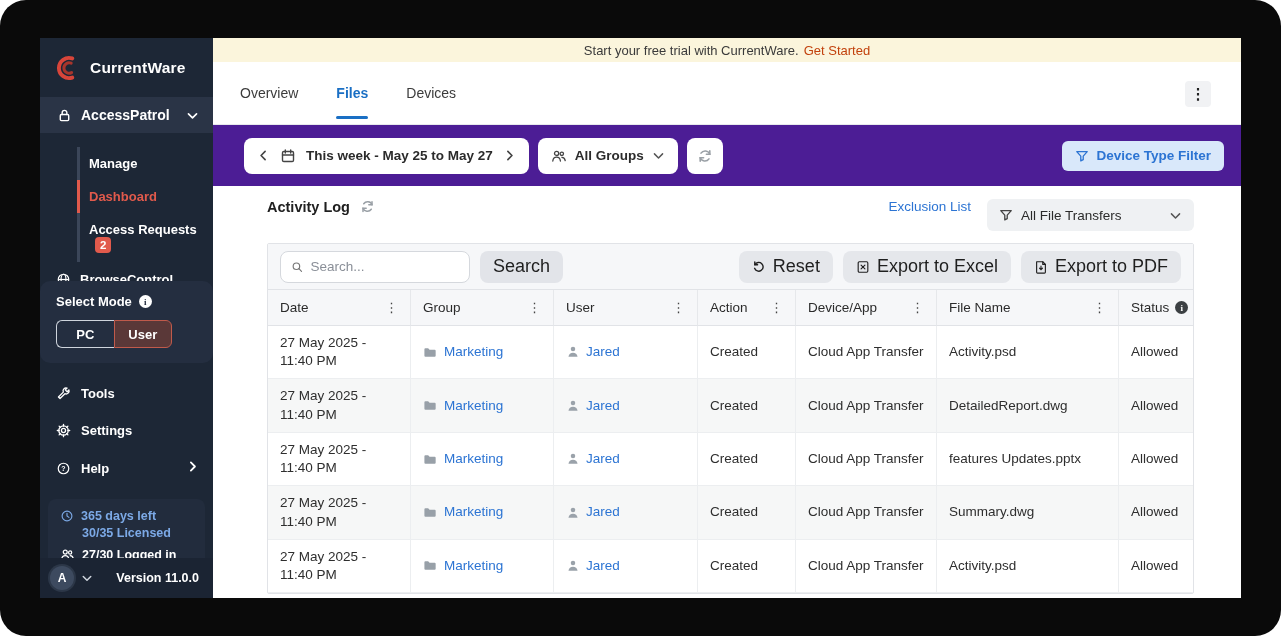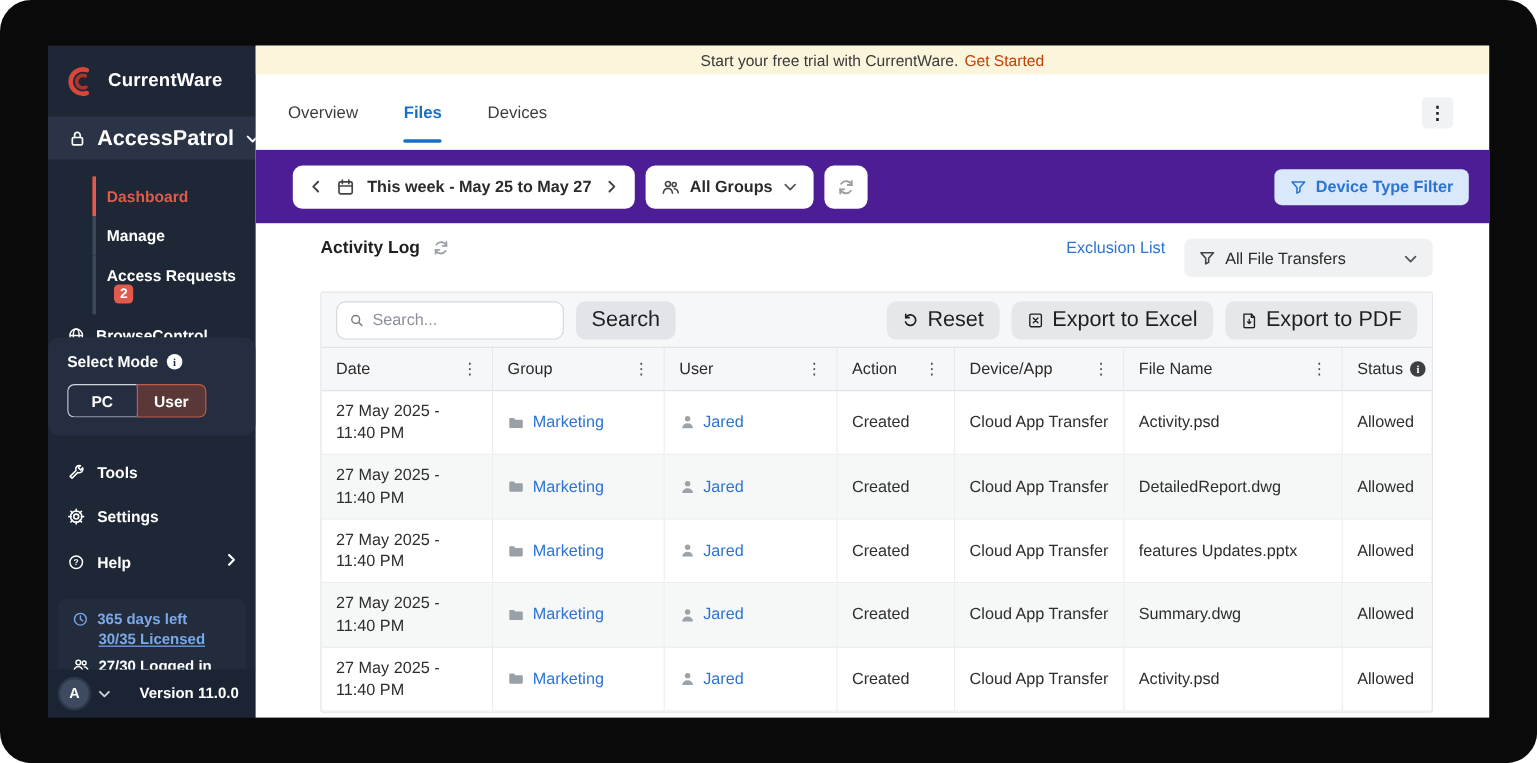--- a/index.html
+++ b/index.html
@@ -4,39 +4,39 @@
 <style>
   * { margin:0; padding:0; box-sizing:border-box; }
   html,body { width:1281px; height:636px; background:#fff; font-family:"Liberation Sans", sans-serif; }
   .frame { position:absolute; inset:0; width:1281px; height:636px; background:#0a0a0a; border-radius:26px; overflow:hidden; }
 
   
   .sidebar { position:absolute; left:40px; top:38px; width:173px; height:560px; background:#1d2736; color:#fff; overflow:hidden; }
   .logo-row { height:59px; display:flex; align-items:center; padding-left:16px; gap:8px; }
   .logo-mark { width:26px; height:26px; flex:none; }
   .logo-text { font-size:15.5px; font-weight:700; letter-spacing:.2px; }
-  .product-row { height:36px; background:#2a3446; display:flex; align-items:center; padding:0 14px 0 17px; gap:9px; font-size:18px; font-weight:700; }
+  .product-row { height:36px; background:#2a3446; display:flex; align-items:center; padding:0 14px 0 17px; gap:9px; font-size:14px; font-weight:700; }
   .product-row .chev { margin-left:auto; }
   .submenu { margin:14px 0 0 37px; }
   .submenu-item { border-left:3px solid #3b4659; padding:9px 0 9px 9px; font-size:13px; font-weight:600; color:#fff; line-height:15px; cursor:pointer; }
   .submenu-item.active { color:#e15a4c; border-left-color:#e15a4c; }
   .badge { display:inline-block; margin-left:6px; background:#e15a4c; color:#fff; border-radius:4px; font-size:11.5px; font-weight:700; padding:1px 5px; line-height:14px; vertical-align:1px; }
   .side-item { display:flex; align-items:center; gap:10px; padding:11px 14px 11px 16px; font-size:13px; font-weight:700; cursor:pointer; }
   .side-item .chev-r { margin-left:auto; }
   .browse-row { margin-top:10px; display:flex; align-items:center; gap:9px; padding-left:16px; font-size:13px; font-weight:700; position:relative; z-index:0; }
   .mode-panel { position:relative; z-index:1; margin-top:-6px; background:#242e40; border-radius:10px; padding:13px 16px 15px; }
   .mode-title { display:flex; align-items:center; gap:7px; font-size:13px; font-weight:700; }
   .info-dot-light { width:13px; height:13px; border-radius:50%; background:#fff; color:#242e40; font-size:9px; font-weight:700; display:inline-flex; align-items:center; justify-content:center; font-family:"Liberation Serif", serif; }
   .mode-toggle { margin-top:11px; display:flex; width:116px; height:28px; }
   .mode-btn { flex:1; display:flex; align-items:center; justify-content:center; font-size:13px; font-weight:700; cursor:pointer; }
   .mode-btn.pc { border:1px solid #cfd5dd; border-right:none; border-radius:6px 0 0 6px; background:transparent; color:#fff; }
   .mode-btn.user { border:1px solid #c05a4b; border-radius:0 6px 6px 0; background:#5a3838; color:#fff; }
   .license-panel { margin:12px 8px 0; background:#222c3d; border-radius:8px; padding:10px 12px 11px; font-size:12.5px; font-weight:600; }
   .lic-line { display:flex; align-items:center; gap:7px; color:#7ca9e6; }
-  .lic-line.l2 { padding-left:22px; margin-top:3px; color:#7ca9e6;text-decoration:underline; }
+  .lic-line.l2 { padding-left:22px; margin-top:3px; color:#7ca9e6; }
   .lic-line.l3 { margin-top:7px; color:#fff; font-weight:700; }
   .bottom-bar { position:absolute; left:0; right:0; bottom:0; height:40px; display:flex; align-items:center; gap:7px; padding:0 14px 0 10px; background:#1b2433; }
   .avatar { width:24px; height:24px; border-radius:50%; background:#3d4a5f; box-shadow:0 0 0 2px #2c3748; color:#fff; font-size:12px; font-weight:700; display:flex; align-items:center; justify-content:center; }
   .version { margin-left:auto; font-size:12.5px; font-weight:700; }
 
   
   .main { position:absolute; left:213px; top:38px; width:1028px; height:560px; background:#fff; display:flex; flex-direction:column; overflow:hidden; }
   .banner { height:24px; flex:none; background:#fbf5dc; display:flex; align-items:center; justify-content:center; gap:5px; font-size:13px; color:#3a3a3a; }
   .banner a { color:#c2410c; text-decoration:none; cursor:pointer; }
   .tabbar { height:63px; flex:none; position:relative; display:flex; align-items:center; padding-left:27px; border-bottom:1px solid #e7e9ec; }
@@ -100,25 +100,25 @@
       </svg>
       <span>AccessPatrol</span>
       <span class="chev">
         <svg width="13" height="13" viewBox="0 0 16 16" fill="none" stroke="#fff" stroke-width="2" stroke-linecap="round" stroke-linejoin="round">
             <polyline points="3,6 8,11 13,6"></polyline>
           </svg>
       </span>
     </div>
 
     <div class="submenu">
+      <div class="submenu-item">
+        <span>Manage</span>
+      </div>
       <div class="submenu-item active">
         <span>Dashboard</span>
-      </div>
-      <div class="submenu-item">
-        <span>Manage</span>
       </div>
       <div class="submenu-item">
         <span>Access Requests</span><span class="badge">2</span>
       </div>
     </div>
 
     <div class="browse-row">
       <svg class="ic" width="15" height="15" viewBox="0 0 16 16" fill="none" stroke="#fff" stroke-width="1.3">
         <circle cx="8" cy="8" r="5.6"></circle>
           <ellipse cx="8" cy="8" rx="2.6" ry="5.6"></ellipse>

